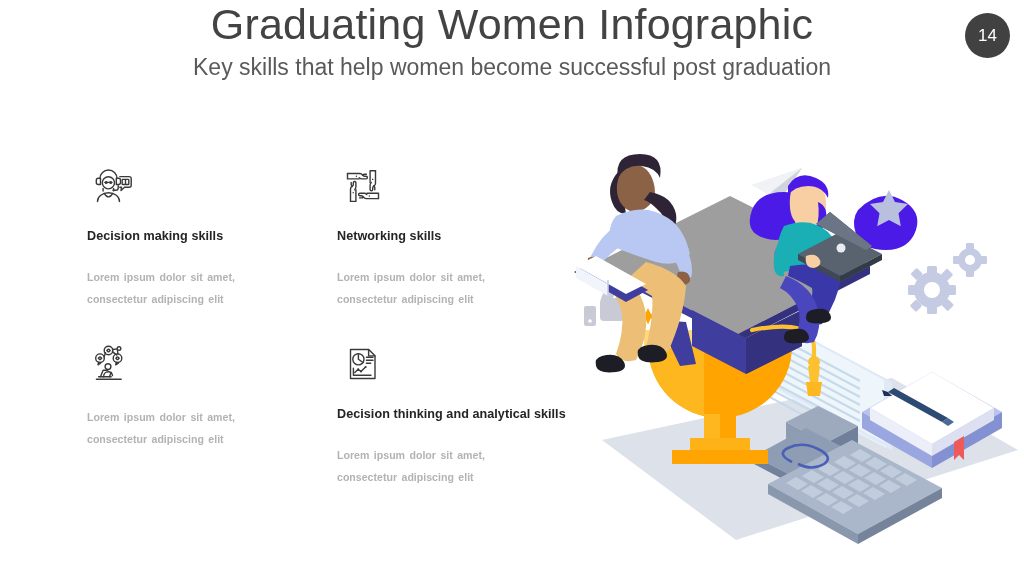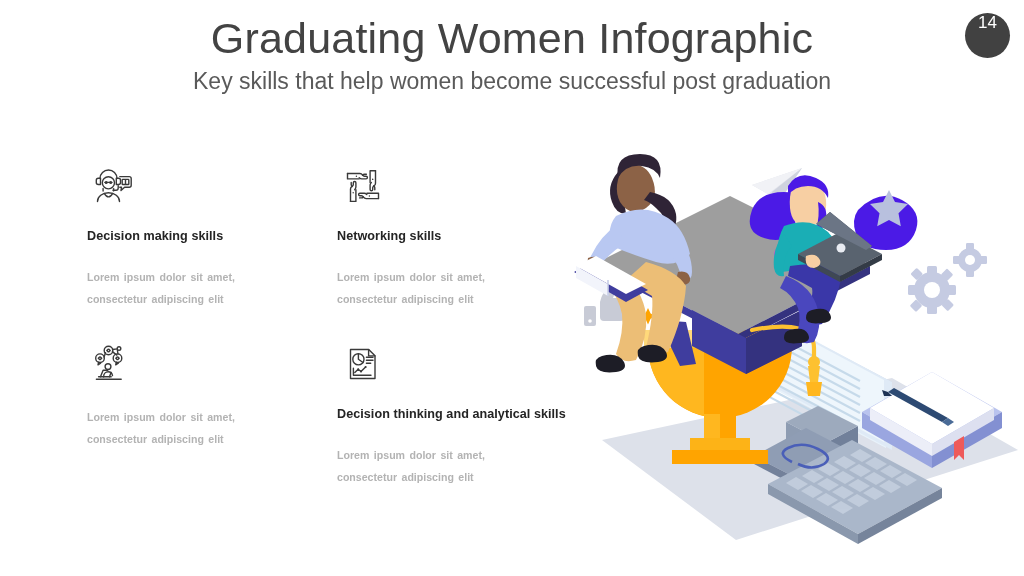--- a/index.html
+++ b/index.html
@@ -14,37 +14,36 @@
   .slide { position:relative; width:1024px; height:576px; background:#fff; }
 
   
   .header { position:absolute; top:0; left:0; width:1024px; text-align:center; }
   .slide-title {
     font-size:43px;
     font-weight:400;
     color:#434343;
     letter-spacing:0.2px;
     line-height:1.12;
-    padding-top:14px;
     font-family:"Liberation Sans", sans-serif;
   }
   .slide-subtitle {
     font-size:23px;
     font-weight:400;
     color:#5a5a5a;
     line-height:1.2;
     padding-top:6px;
   }
 
   
   .page-badge {
     position:absolute; top:13px; right:14px;
     width:45px; height:45px; border-radius:50%;
     background:#414141; color:#ffffff;
-    display:flex; align-items:flex-start; justify-content:center;
+    display:flex; align-items:center; justify-content:center;
     font-size:17px; font-weight:400;
   }
 
   
   .features { position:absolute; left:87px; top:160px; width:500px; }
   .feature-row { display:flex; }
   .feature {
     width:265px;
     margin-bottom:28px;
   }

